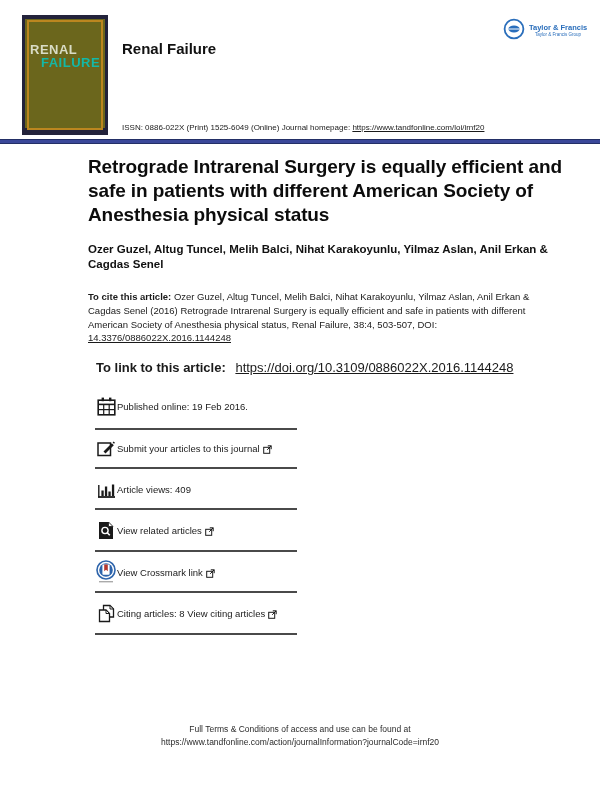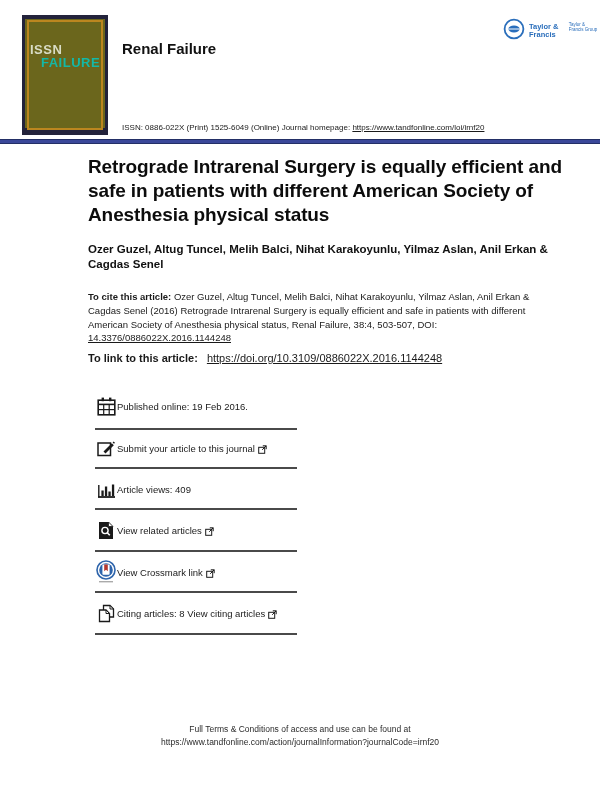--- a/index.html
+++ b/index.html
@@ -9,38 +9,38 @@
   
   .cover{position:absolute;left:22px;top:15px;width:86px;height:120px;background:#23233b;}
   .cover-olive{position:absolute;left:3px;right:3px;top:4px;bottom:7px;background:#6b661c;}
   .cover-frame{position:absolute;left:5px;right:5px;top:5px;bottom:5px;border:2px solid #bc861f;}
   .cover-renal{position:absolute;left:8px;top:27px;font-size:13px;font-weight:bold;
                letter-spacing:.5px;color:#d9dcc6;}
   .cover-failure{position:absolute;left:19px;top:40px;font-size:13px;font-weight:bold;
                letter-spacing:.5px;color:#14b8a6;}
   .journal-title{position:absolute;left:122px;top:40px;font-size:15px;font-weight:700;color:#111;margin:0;}
   .tf-logo{position:absolute;left:503px;top:18px;display:flex;align-items:center;gap:4px;}
-  .tf-text{display:flex;flex-direction:row;line-height:1.1;}
+  .tf-text{display:flex;flex-direction:column;line-height:1.1;text-align:center;}
   .tf-name{font-size:7.5px;font-weight:700;color:#2a6ebb;}
   .tf-group{font-size:4.5px;color:#2a6ebb;}
   .issn-line{position:absolute;left:122px;top:123px;width:440px;font-size:8px;color:#1a1a1a;}
   .issn-line a{color:#1a1a1a;text-decoration:underline;}
   .blue-rule{position:absolute;left:0;top:139px;width:600px;height:3px;background:#3a4799;
              border-top:1px solid #232f66;border-bottom:1px solid #232f66;}
 
   
   .article-title{position:absolute;left:88px;top:155px;width:478px;margin:0;
                  font-size:19px;font-weight:700;line-height:1.26;color:#0c0c0c;letter-spacing:-.1px;}
   .authors{position:absolute;left:88px;top:242px;width:466px;margin:0;
            font-size:11.5px;font-weight:700;line-height:1.3;color:#111;}
   .cite{position:absolute;left:88px;top:290px;width:462px;margin:0;
         font-size:9.5px;line-height:1.45;color:#1a1a1a;}
   .cite b{font-weight:700;}
   .doi-link,.plain-link{color:#1a1a1a;text-decoration:underline;}
-  .linkline{position:absolute;left:88px;top:352px;width:462px;margin:0;font-size:11px;color:#1a1a1a;}
+  .linkline{position:absolute;left:88px;top:352px;width:462px;margin:8px;font-size:13px;color:#1a1a1a;}
   .linkline b{font-weight:700;margin-right:6px;}
 
   
   .row{position:absolute;left:95px;height:28px;display:flex;align-items:center;gap:0;
        font-size:9.5px;color:#1a1a1a;}
   .ricon{display:inline-flex;width:22px;justify-content:center;}
   .rtext{white-space:nowrap;}
   .ext{margin-left:3px;display:inline-flex;transform:translateY(1px);}
   .rule{position:absolute;left:95px;width:202px;height:2px;background:#4a4a4a;}
 
@@ -49,21 +49,21 @@
           font-size:8.5px;line-height:1.5;color:#2b2b2b;}
 </style>
 </head>
 <body>
 
 <div class="page">
 
   <div class="cover">
     <div class="cover-olive"></div>
     <div class="cover-frame"></div>
-    <div class="cover-renal">ISSN</div>
+    <div class="cover-renal">RENAL</div>
     <div class="cover-failure">FAILURE</div>
   </div>
 
   <h1 class="journal-title">Renal Failure</h1>
 
   <div class="tf-logo">
     <span>
       <svg width="22" height="22" viewBox="0 0 22 22">
         <circle cx="11" cy="11" r="9.4" fill="#ffffff" stroke="#2a6ebb" stroke-width="1.8"></circle>
         <ellipse cx="11" cy="11" rx="5.6" ry="3.4" fill="#2a6ebb"></ellipse>
@@ -115,21 +115,21 @@
   <div class="rule" style="top:428px"></div>
 
   <div class="row" style="top:434px">
     <span class="ricon">
       <svg width="19" height="19" viewBox="0 0 19 19">
         <rect x="1" y="4" width="12.5" height="12.5" fill="none" stroke="#1a1a1a" stroke-width="1.5"></rect>
         <path d="M6.5 12.5 L14.8 4.2 L16.8 6.2 L8.5 14.5 Z" fill="#1a1a1a"></path>
         <path d="M15.6 3.4 L16.6 2.4 L18 3.8 L17 4.8 Z" fill="#1a1a1a"></path>
       </svg>
     </span>
-    <span class="rtext">Submit your article to this journal</span>
+    <span class="rtext">Submit your articles to this journal</span>
     <span class="ext">
       <svg width="9" height="9" viewBox="0 0 9 9">
         <rect x="0.7" y="2.3" width="6" height="6" fill="none" stroke="#1a1a1a" stroke-width="1"></rect>
         <path d="M4.2 4.8 L8.2 0.8 M4.8 0.8 H8.2 V4.2" fill="none" stroke="#1a1a1a" stroke-width="1"></path>
       </svg>
     </span>
   </div>
   <div class="rule" style="top:467px"></div>
 
   <div class="row" style="top:475px">

